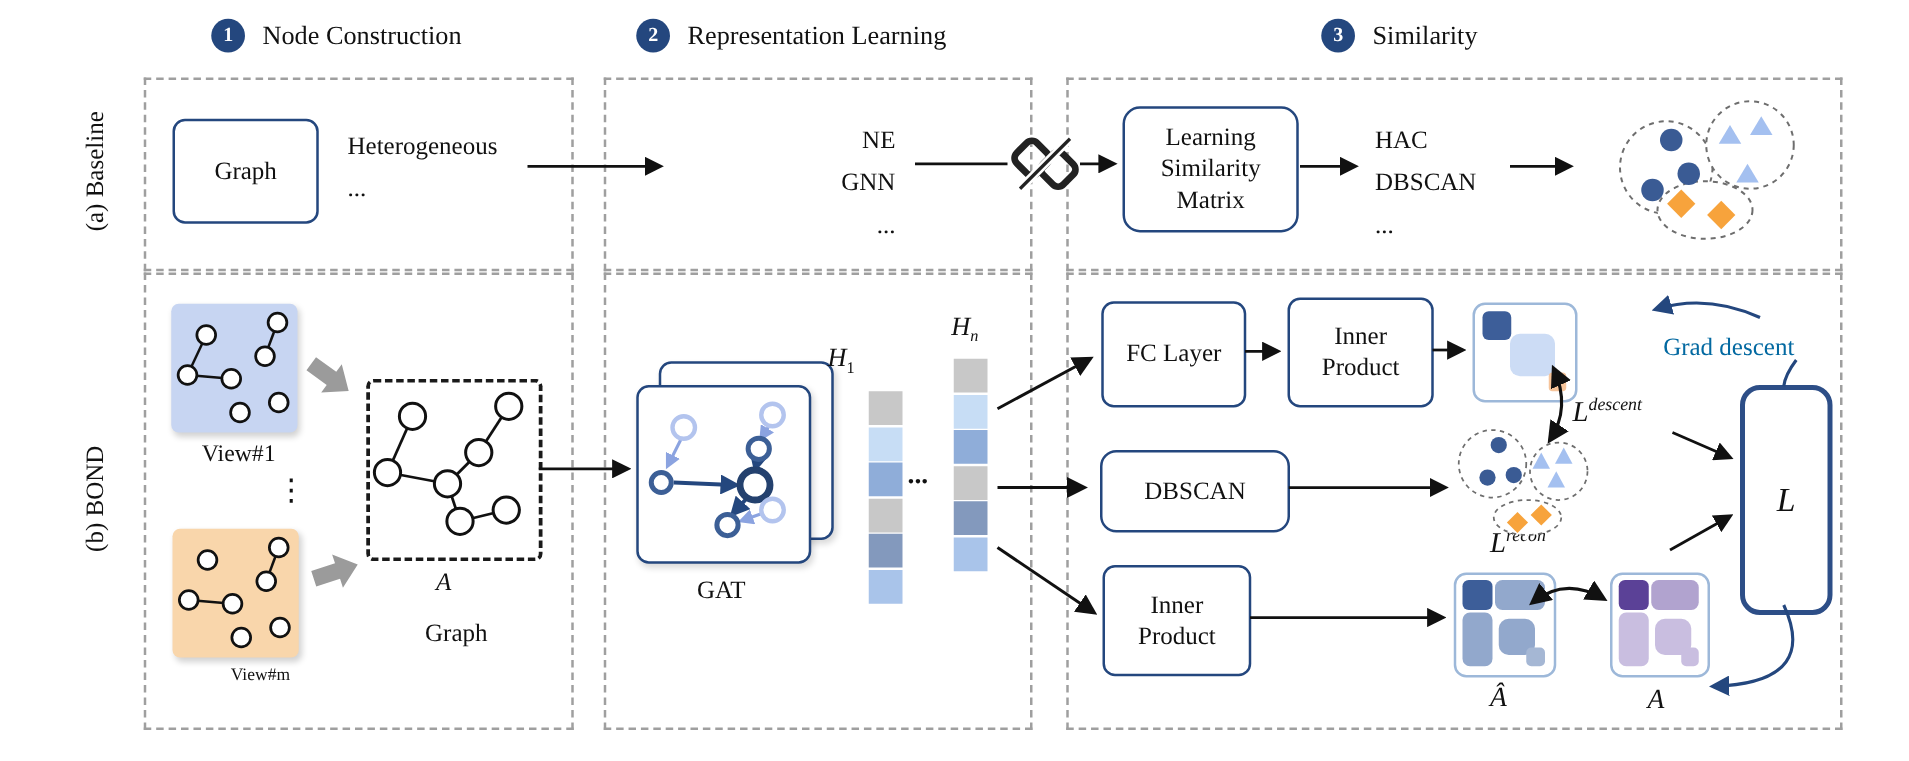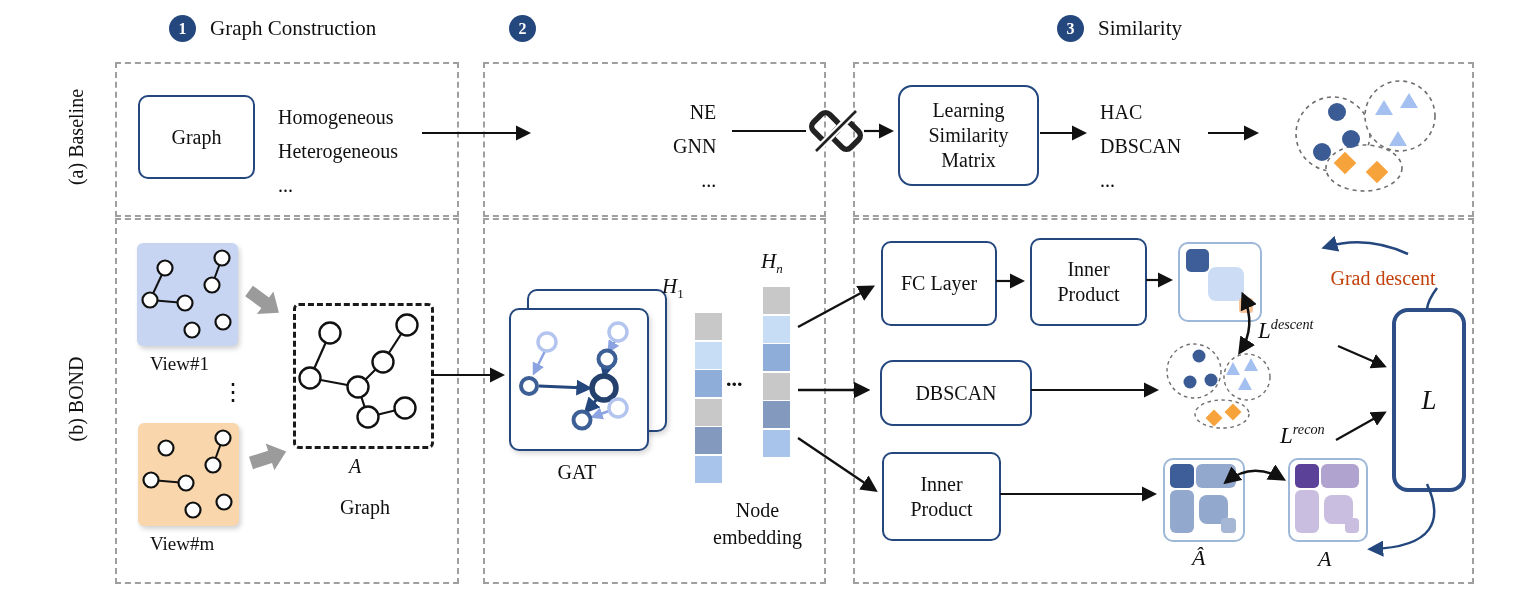--- a/index.html
+++ b/index.html
@@ -25,54 +25,54 @@
   .cell{width:27px;height:27px;margin-bottom:1.5px;}
   .matrix{position:absolute;border:2.5px solid #9db8d9;border-radius:10px;background:#fff;}
   .mcell{position:absolute;}
   .it{font-style:italic;}
   sub{font-size:0.62em;} sup{font-size:0.62em;}
   .vdots{font-family:"DejaVu Sans",sans-serif;font-size:24px;letter-spacing:0;}
   svg.overlay{position:absolute;left:0;top:0;width:1527px;height:609px;pointer-events:none;}
   .lossbox{position:absolute;left:1392px;top:308px;width:66px;height:176px;border:4px solid #2d4e87;
            border-radius:16px;background:#fff;display:flex;align-items:center;justify-content:center;
            font-size:27px;font-style:italic;}
-  .grad{position:absolute;left:1318px;top:267px;width:130px;text-align:center;font-size:20px;color:#c2410c;}
+  .grad{position:absolute;left:1318px;top:267px;width:130px;text-align:center;font-size:20px;color:#0369a1;}
 </style>
 </head>
 <body>
 
 <div class="canvas">
 
   <div class="panel" style="left:115px;top:62px;width:340px;height:151px;"></div>
   <div class="panel" style="left:483px;top:62px;width:339px;height:151px;"></div>
   <div class="panel" style="left:853px;top:62px;width:617px;height:151px;"></div>
   <div class="panel" style="left:115px;top:218px;width:340px;height:362px;"></div>
   <div class="panel" style="left:483px;top:218px;width:339px;height:362px;"></div>
   <div class="panel" style="left:853px;top:218px;width:617px;height:362px;"></div>
 
   <div class="badge" style="left:169px;top:15px;">
       <span>1</span>
     </div>
-  <div class="step-title" style="left:210px;top:16px;">Graph Construction</div>
+  <div class="step-title" style="left:210px;top:16px;">Node Construction</div>
   <div class="badge" style="left:509px;top:15px;">
       <span>2</span>
     </div>
+  <div class="step-title" style="left:550px;top:16px;">Representation Learning</div>
   <div class="badge" style="left:1057px;top:15px;">
       <span>3</span>
     </div>
   <div class="step-title" style="left:1098px;top:16px;">Similarity</div>
 
   <div class="rot" style="left:13px;top:124px;">(a) Baseline</div>
   <div class="rot" style="left:13px;top:386px;">(b) BOND</div>
 
   <div class="navy-box" style="left:138px;top:95px;width:113px;height:80px;">
     <span>Graph</span>
   </div>
   <div class="lines" style="left:278px;top:100px;">
-    <div>Homogeneous</div>
     <div>Heterogeneous</div>
     <div>...</div>
   </div>
 
   <div class="lines" style="left:673px;top:95px;text-align:right;">
     <div>NE</div>
     <div>GNN</div>
     <div>...</div>
   </div>
 
@@ -81,24 +81,24 @@
     <span>Similarity</span>
     <span>Matrix</span>
   </div>
   <div class="lines" style="left:1100px;top:95px;">
     <div>HAC</div>
     <div>DBSCAN</div>
     <div>...</div>
   </div>
 
   <div class="view-sq" style="left: 137px; top: 243px; background: rgb(199, 213, 242);"></div>
-  <div class="lbl" style="left:150px;top:353px;width:82px;font-size:19px;">View#1</div>
+  <div class="lbl" style="left:150px;top:353px;width:82px;text-align:center;font-size:19px;">View#1</div>
   <div class="lbl vdots" style="left:221px;top:378px;">⋮</div>
   <div class="view-sq" style="left: 138px; top: 423px; background: rgb(249, 214, 171);"></div>
-  <div class="lbl" style="left:150px;top:533px;width:82px;text-align:left;font-size:19px;">View#m</div>
+  <div class="lbl" style="left:150px;top:533px;width:82px;text-align:right;font-size:14px;">View#m</div>
   <div class="adash"></div>
   <div class="lbl it" style="left:344px;top:455px;width:22px;text-align:center;">A</div>
   <div class="lines" style="left:285px;top:493px;width:160px;text-align:center;line-height:28px;">
     <div>Graph</div>
   </div>
 
   <div class="gatbox" style="left:527px;top:289px;"></div>
   <div class="gatbox" style="left:509px;top:308px;"></div>
   <div class="lbl" style="left:545px;top:461px;width:64px;text-align:center;">GAT</div>
 
@@ -115,24 +115,20 @@
   </div>
   <div class="lbl" style="left:726px;top:366px;font-size:22px;font-weight:bold;">...</div>
   <div class="hcol" style="left:763px;top:287px;">
     <div class="cell" style="background: rgb(200, 200, 200);"></div>
     <div class="cell" style="background: rgb(199, 221, 245);"></div>
     <div class="cell" style="background: rgb(143, 173, 217);"></div>
     <div class="cell" style="background: rgb(200, 200, 200);"></div>
     <div class="cell" style="background: rgb(131, 153, 189);"></div>
     <div class="cell" style="background: rgb(169, 196, 234);"></div>
   </div>
-  <div class="lines" style="left:695px;top:497px;width:125px;text-align:center;line-height:27px;">
-    <div>Node</div>
-    <div>embedding</div>
-  </div>
 
   <div class="navy-box" style="left:881px;top:241px;width:112px;height:81px;">
     <span>FC Layer</span>
   </div>
   <div class="navy-box" style="left:1030px;top:238px;width:113px;height:84px;">
     <span>Inner</span>
     <span>Product</span>
   </div>
   <div class="navy-box" style="left:880px;top:360px;width:148px;height:62px;border-radius:13px;">
     <span>DBSCAN</span>
@@ -160,21 +156,21 @@
   <div class="matrix" style="left:1288px;top:458px;width:76px;height:80px;">
     <div class="mcell" style="left: 5px; top: 4px; width: 24px; height: 24px; border-radius: 5px; background: rgb(91, 65, 151);"></div>
     <div class="mcell" style="left: 31px; top: 4px; width: 38px; height: 24px; border-radius: 6px; background: rgb(177, 163, 207);"></div>
     <div class="mcell" style="left: 5px; top: 30px; width: 24px; height: 43px; border-radius: 6px; background: rgb(201, 190, 224);"></div>
     <div class="mcell" style="left: 34px; top: 35px; width: 29px; height: 29px; border-radius: 8px; background: rgb(201, 190, 224);"></div>
     <div class="mcell" style="left: 55px; top: 58px; width: 14px; height: 15px; border-radius: 4px; background: rgb(201, 190, 224);"></div>
   </div>
   <div class="lbl it" style="left:1318px;top:546px;font-size:22px;">A</div>
 
   <div class="lbl" style="left:1258px;top:316px;font-size:23px;"><span class="it">L</span><sup class="it">descent</sup></div>
-  <div class="lbl" style="left:1280px;top:421px;font-size:23px;"><span class="it">L</span><sup class="it">recon</sup></div>
+  <div class="lbl" style="left:1192px;top:421px;font-size:23px;"><span class="it">L</span><sup class="it">recon</sup></div>
 
   <div class="lossbox">
       <span>L</span>
     </div>
   <div class="grad">Grad descent</div>
 
   <svg class="overlay" viewBox="0 0 1527 609">
     <defs>
       <marker id="mb" viewBox="0 0 10 10" refX="8" refY="5" markerWidth="7" markerHeight="7" orient="auto">
           <path d="M0,0L10,5L0,10z" fill="#111"></path>

